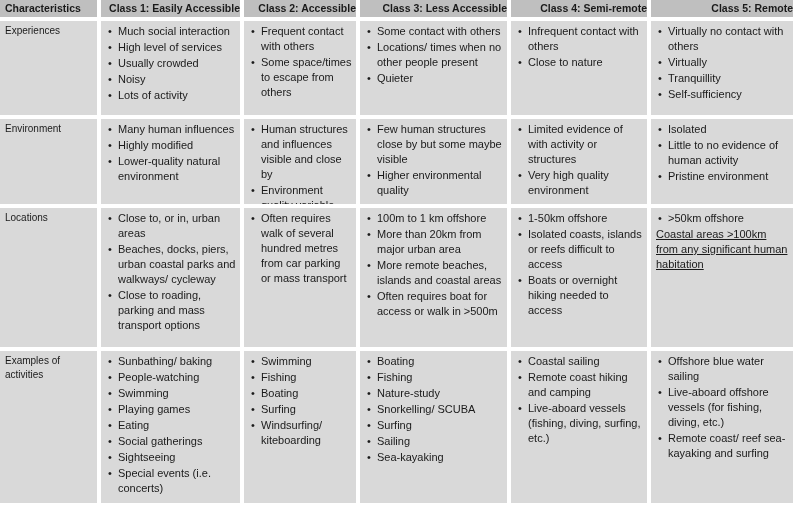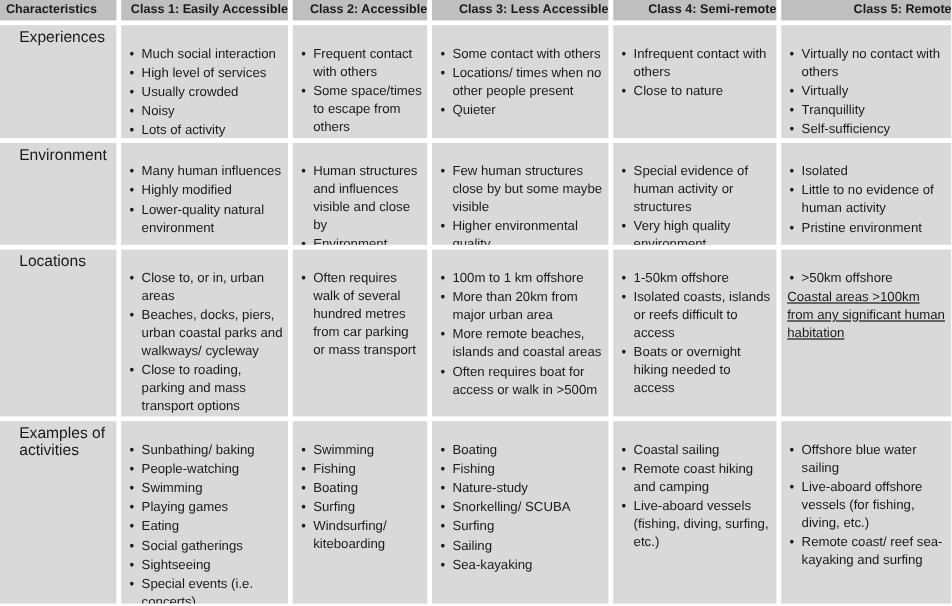--- a/index.html
+++ b/index.html
@@ -36,30 +36,30 @@
     text-align: right;
     white-space: nowrap;
     overflow: hidden;
   }
   .hcell.first {
     text-align: left;
     padding-left: 5px;
   }
   .label-cell {
     background: #d9d9d9;
-    font-size: 13px;
+    font-size: 10px;
     line-height: 14px;
-    padding: 3px 4px 0 16px;
+    padding: 3px 4px 0 5px;
     box-sizing: border-box;
   }
   .body-cell {
     background: #d9d9d9;
     font-size: 11px;
     line-height: 15px;
-    padding: 17px 3px 0 5px;
+    padding: 3px 3px 0 5px;
     box-sizing: border-box;
     overflow: hidden;
   }
   .body-cell ul {
     margin: 0;
     padding: 0;
     list-style: none;
   }
   .body-cell li {
     position: relative;
@@ -141,21 +141,21 @@
         </ul>
       </div>
       <div class="body-cell">
         <ul>
           <li>Few human structures close by but some maybe visible</li>
           <li>Higher environmental quality</li>
         </ul>
       </div>
       <div class="body-cell">
         <ul>
-          <li>Special evidence of human activity or structures</li>
+          <li>Limited evidence of with activity or structures</li>
           <li>Very high quality environment</li>
         </ul>
       </div>
       <div class="body-cell">
         <ul>
           <li>Isolated</li>
           <li>Little to no evidence of human activity</li>
           <li>Pristine environment</li>
         </ul>
       </div>

